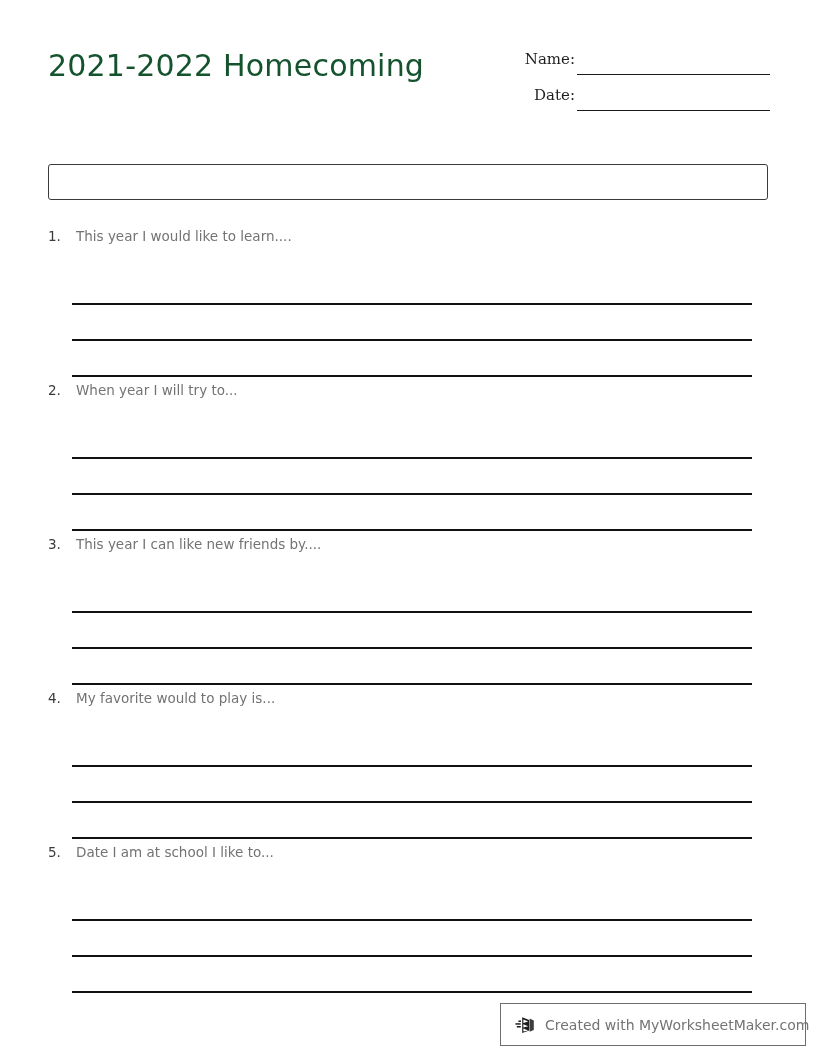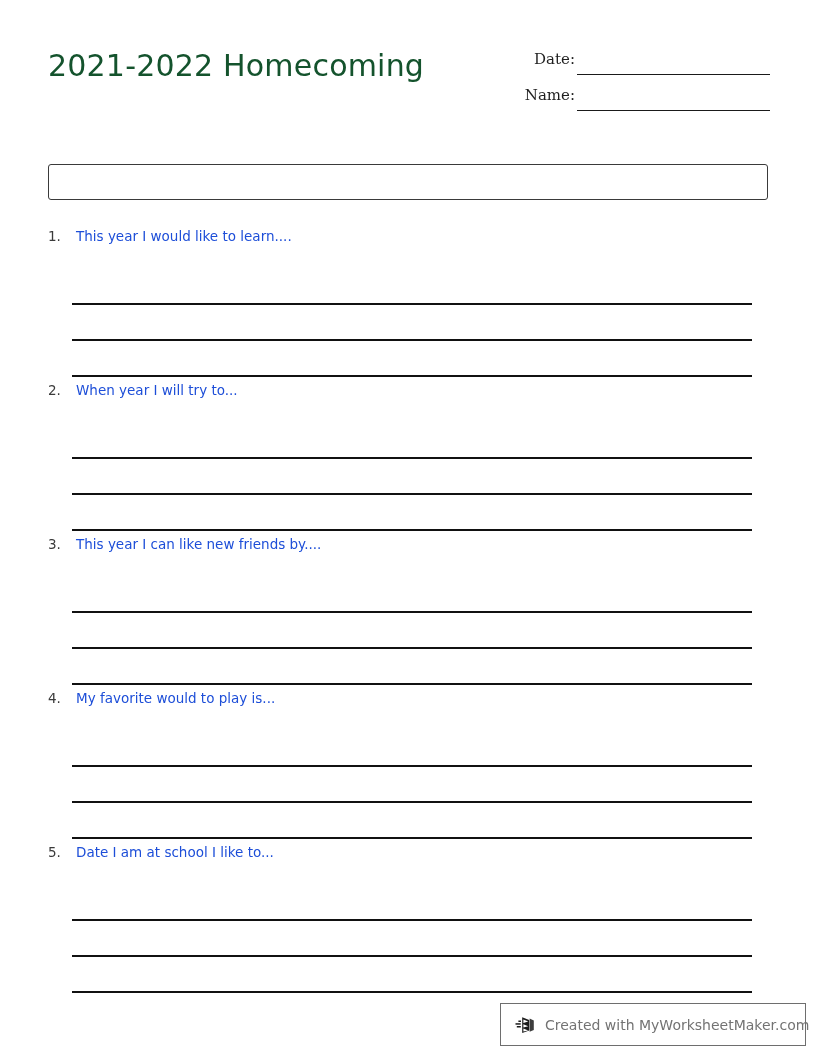--- a/index.html
+++ b/index.html
@@ -114,21 +114,21 @@
 
   .question-number {
     width: 28px;
     font-size: 13.5px;
     color: #3a3a3a;
     flex: none;
   }
 
   .question-text {
     font-size: 13.5px;
-    color: #1d4ed8;
+    color: #737373;
     white-space: nowrap;
   }
 
   .write-lines {
     position: absolute;
     left: 72px;
     top: 41px;
     width: 680px;
   }
 
@@ -170,25 +170,25 @@
 </head>
 <body>
 
 <div class="page">
 
   <div class="header">
     <div class="worksheet-title">2021-2022 Homecoming</div>
 
     <div class="namedate">
       <div class="namedate-row">
+        <span class="namedate-label">Name:</span>
+        <span class="namedate-line"></span>
+      </div>
+      <div class="namedate-row">
         <span class="namedate-label">Date:</span>
-        <span class="namedate-line"></span>
-      </div>
-      <div class="namedate-row">
-        <span class="namedate-label">Name:</span>
         <span class="namedate-line"></span>
       </div>
     </div>
   </div>
 
   <div class="instruction-box"></div>
 
   <div class="questions">
 
     <div class="question-block">

